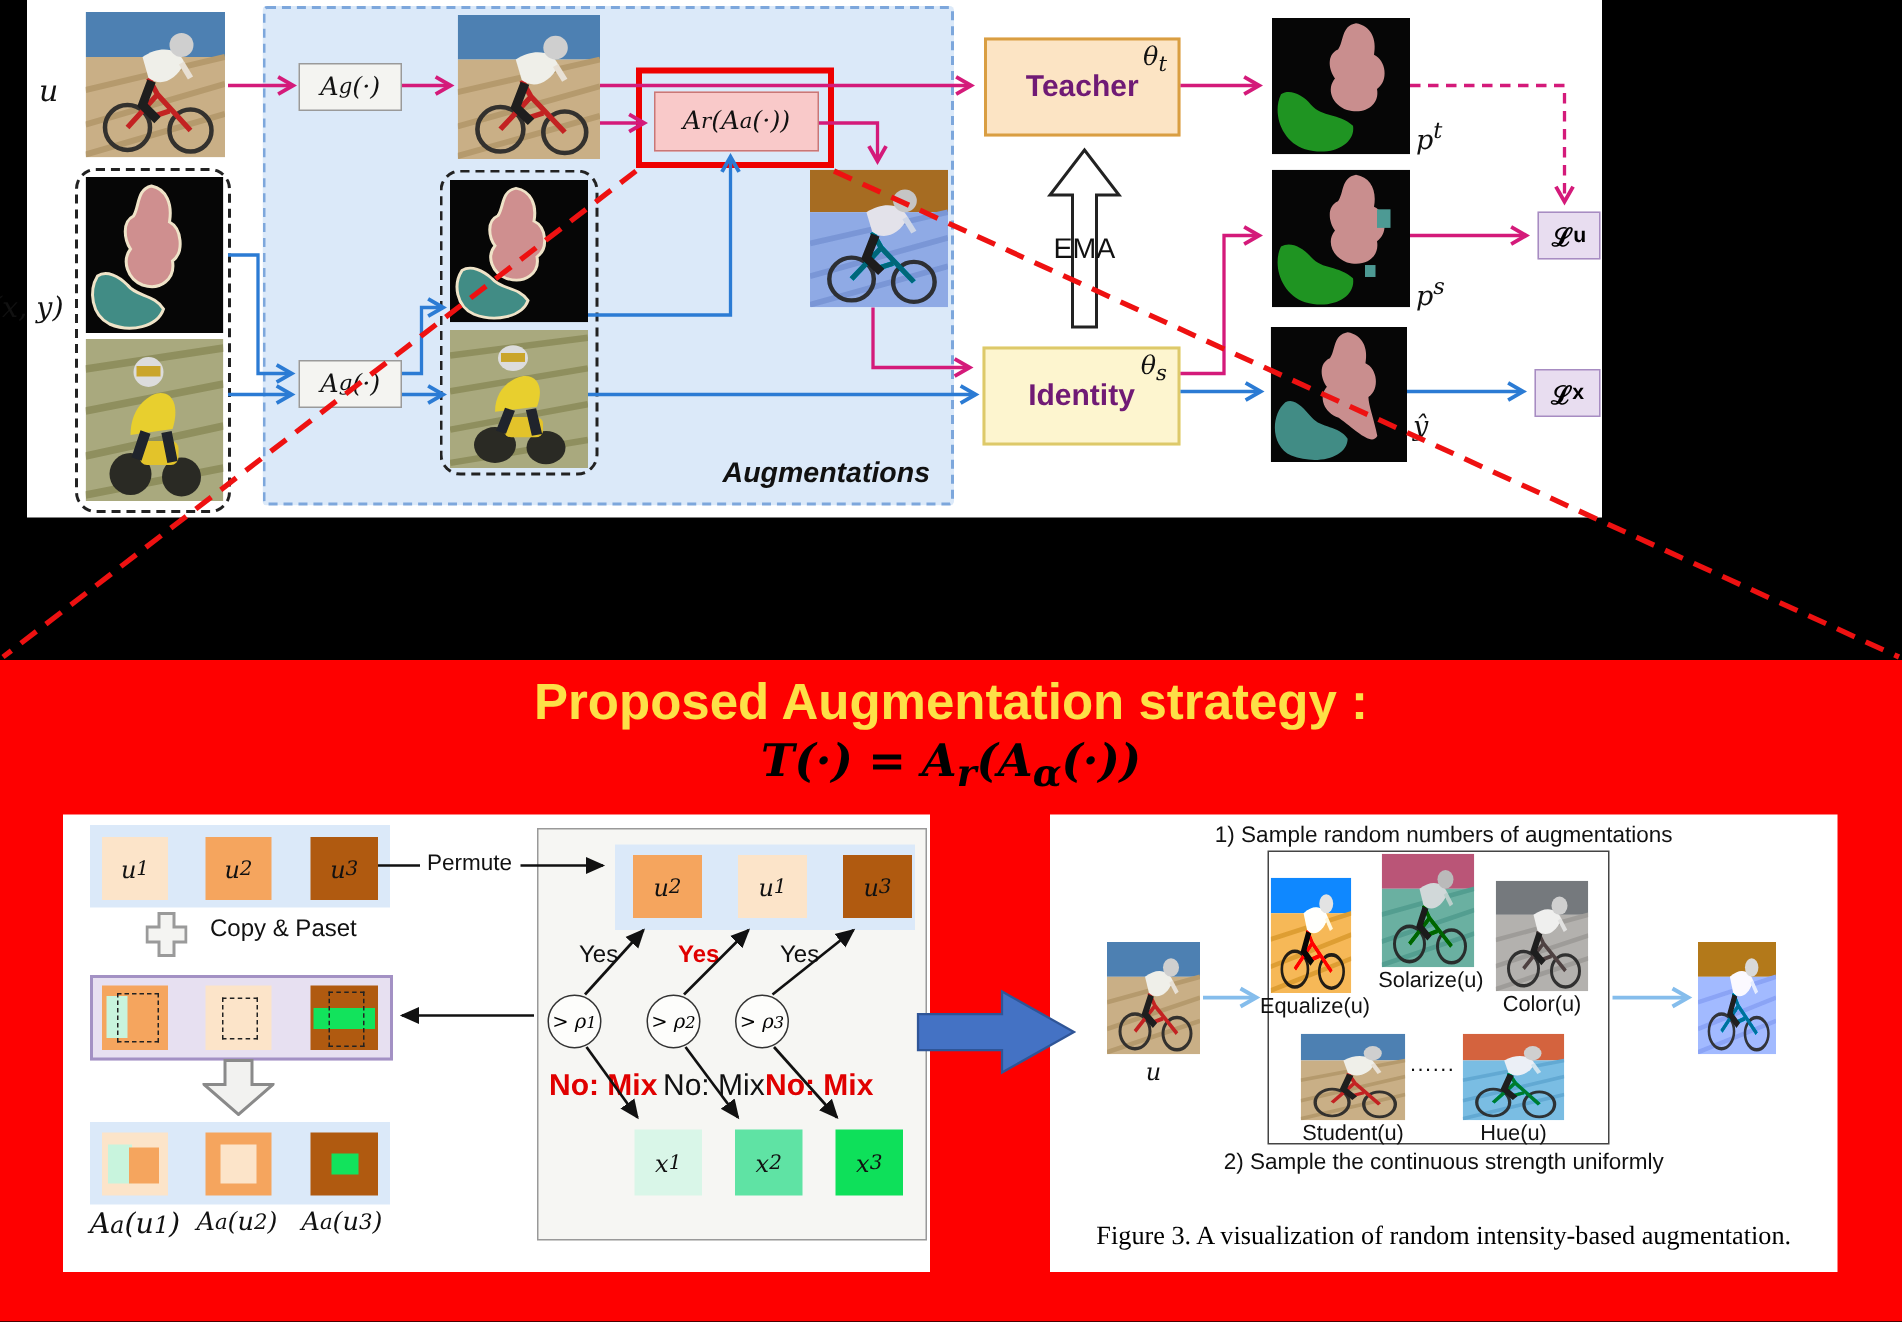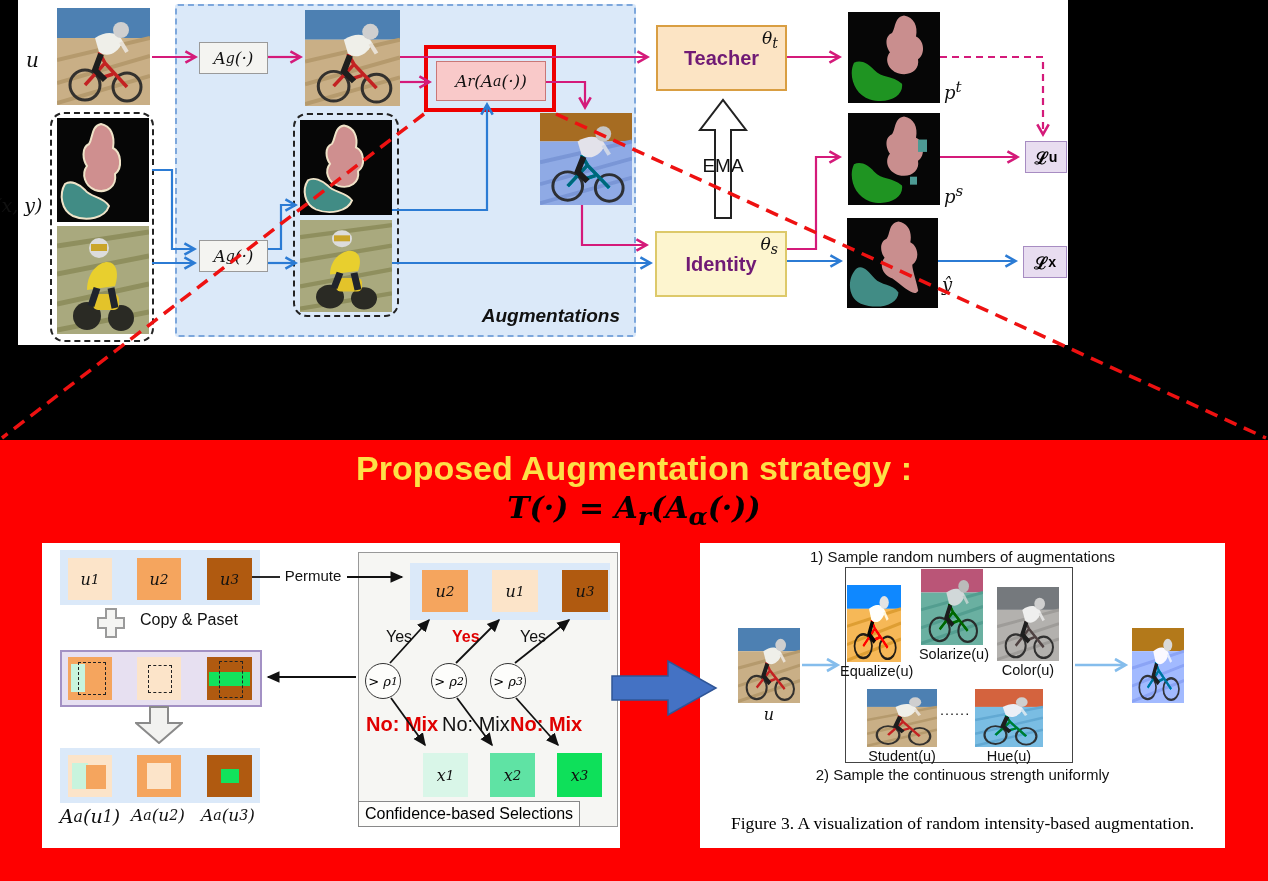--- a/index.html
+++ b/index.html
@@ -291,21 +291,20 @@
   <div class="sq" style="left:423px;top:753px;width:45px;height:44px;background:#d9f6e8;">
       <span class="lbl mathi">x<sub>1</sub></span>
     </div>
   <div class="sq" style="left:490px;top:753px;width:45px;height:44px;background:#5fe3a4;">
       <span class="lbl mathi">x<sub>2</sub></span>
     </div>
   <div class="sq" style="left:557px;top:753px;width:45px;height:44px;background:#0ee05a;">
       <span class="lbl mathi">x<sub>3</sub></span>
     </div>
 
-  <div class="abs conf-caption ctr" style="left:358px;top:801px;width:222px;height:26px;">Confidence-based Selections</div>
 
   <div class="abs white-panel" style="left:700px;top:543px;width:525px;height:305px;"></div>
   <div class="abs fig3-head" style="left:700px;top:548px;width:525px;">1) Sample random numbers of augmentations</div>
   <div class="abs inner-box" style="left:845px;top:567px;width:228px;height:196px;"></div>
 
   <div class="photo f-equalize" style="left:847px;top:585px;width:54px;height:77px;z-index:10;">
       <svg>
         <use href="#sym-cyclist"></use>
       </svg>
     </div>

